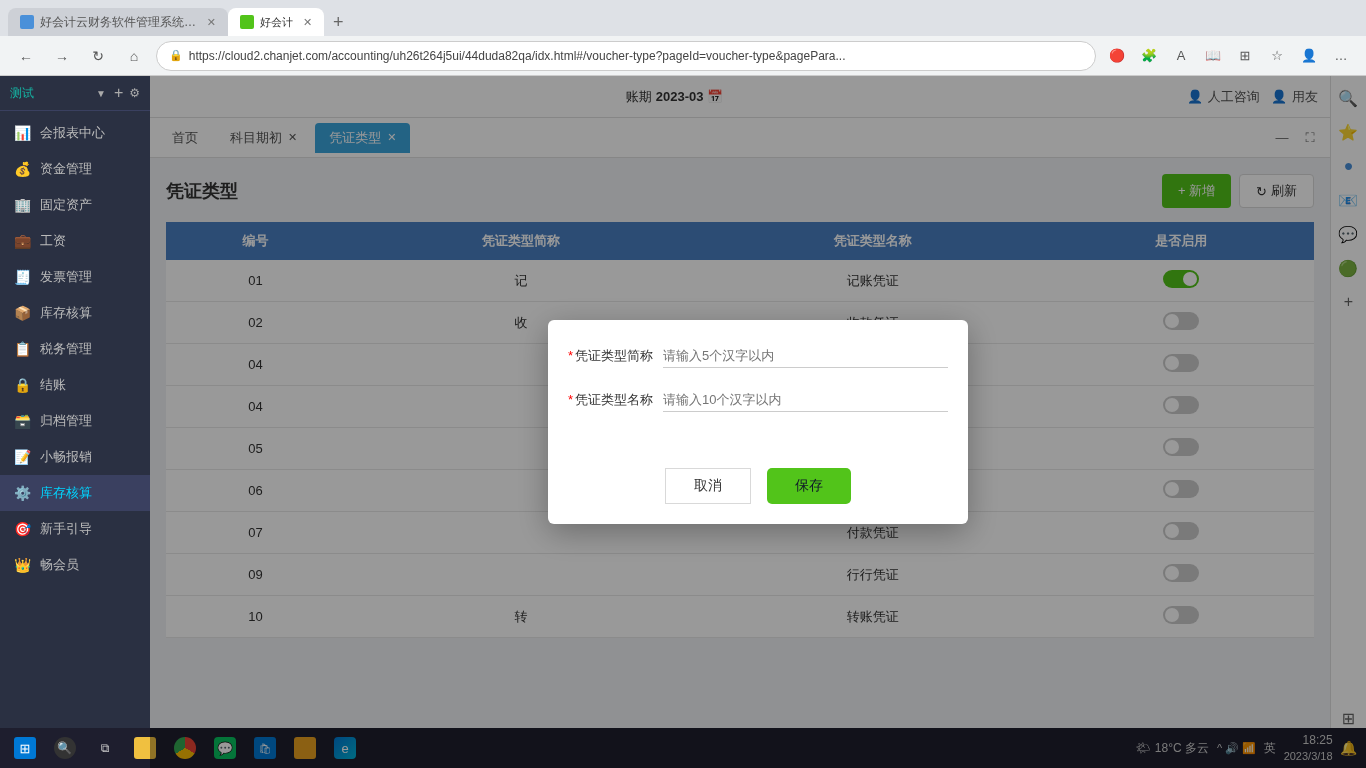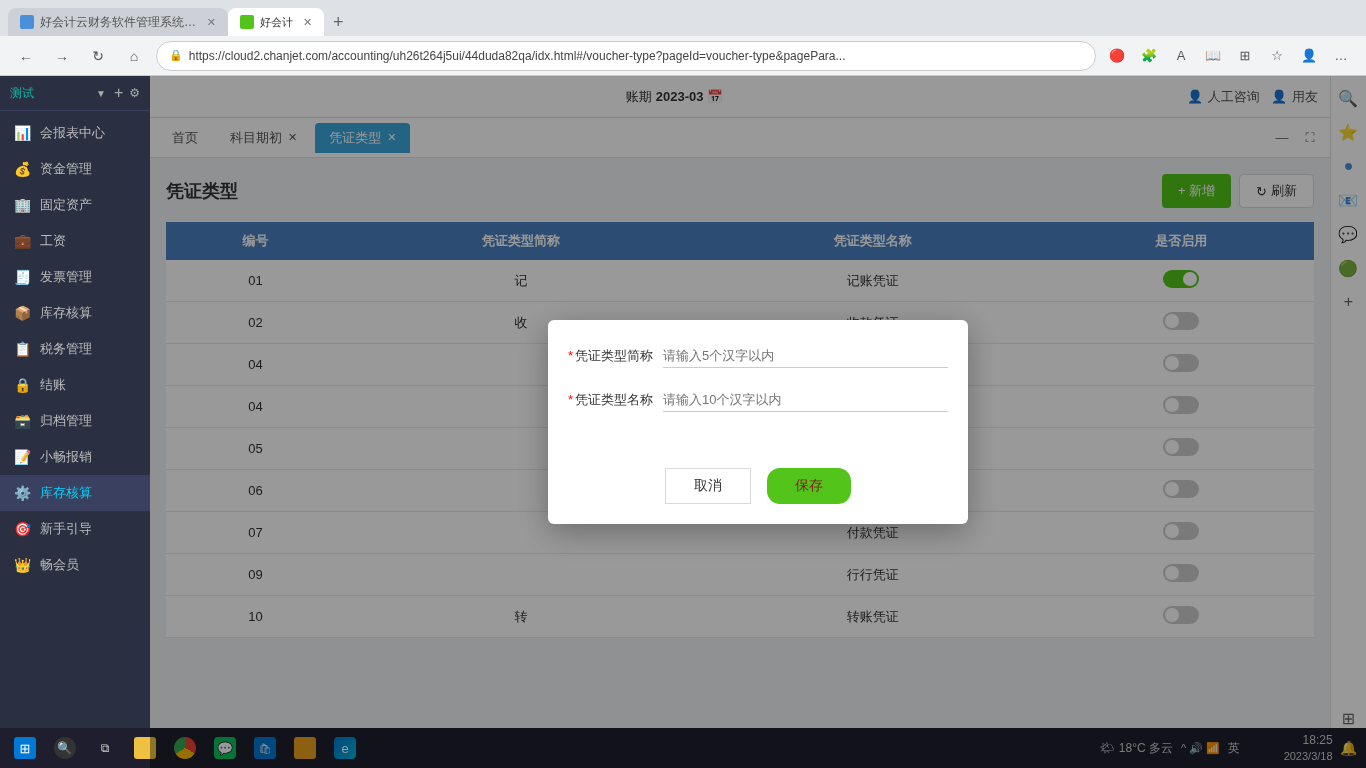--- a/index.html
+++ b/index.html
@@ -75,31 +75,31 @@
     .modal-overlay { position: fixed; top: 76px; left: 150px; right: 0; bottom: 0; background: rgba(0,0,0,0.4); display: flex; align-items: center; justify-content: center; z-index: 100; }
     .modal { background: #fff; border-radius: 6px; width: 420px; box-shadow: 0 8px 32px rgba(0,0,0,0.3); }
     .modal-header { padding: 16px 20px 12px; font-size: 15px; font-weight: bold; color: #333; border-bottom: 1px solid #f0f0f0; }
     .modal-body { padding: 24px 20px; }
     .form-row { display: flex; align-items: center; margin-bottom: 20px; }
     .form-label { color: #333; font-size: 13px; min-width: 90px; text-align: right; padding-right: 10px; }
     .form-label::before { content: '*'; color: red; margin-right: 2px; }
     .form-input { flex: 1; border: none; border-bottom: 1px solid #ccc; outline: none; padding: 4px 0; font-size: 13px; color: #737373; }
     .modal-footer { padding: 12px 20px 20px; display: flex; justify-content: center; gap: 16px; }
     .btn-cancel { background: #fff; color: #333; border: 1px solid #d9d9d9; border-radius: 0; padding: 8px 28px; cursor: pointer; font-size: 14px; }
-    .btn-save { background: #52c41a; color: #7f1d1d; border: none; border-radius: 13px; padding: 8px 28px; cursor: pointer; font-size: 14px; }
+    .btn-save { background: #52c41a; color: #0f172a; border: none; border-radius: 5px; padding: 8px 28px; cursor: pointer; font-size: 14px; }
 
     
     .right-panel { width: 36px; background: #fff; border-left: 1px solid #e0e0e0; display: flex; flex-direction: column; align-items: center; padding: 8px 0; gap: 6px; flex-shrink: 0; }
     .right-panel-icon { width: 28px; height: 28px; display: flex; align-items: center; justify-content: center; cursor: pointer; color: #666; font-size: 16px; border-radius: 4px; }
 
     
     .taskbar { height: 40px; background: #1e1e2e; display: flex; align-items: center; padding: 0 8px; gap: 6px; position: absolute; bottom: 0; left: 0; right: 0; }
     .taskbar-btn { width: 34px; height: 34px; display: flex; align-items: center; justify-content: center; border-radius: 4px; cursor: pointer; }
     .taskbar-right { margin-left: auto; display: flex; align-items: center; gap: 8px; color: #ccc; font-size: 11px; }
-    .taskbar-time { text-align: right; line-height: 1.4; margin-left: 36px; }
+    .taskbar-time { text-align: right; line-height: 1.4; }
     .weather-info { display: flex; align-items: center; gap: 4px; color: #ccc; font-size: 12px; }
 
     
     ::-webkit-scrollbar { width: 6px; }
     ::-webkit-scrollbar-thumb { background: #ccc; border-radius: 3px; }
   </style>
 </head>
 <body>
 
 <div class="browser-chrome">

